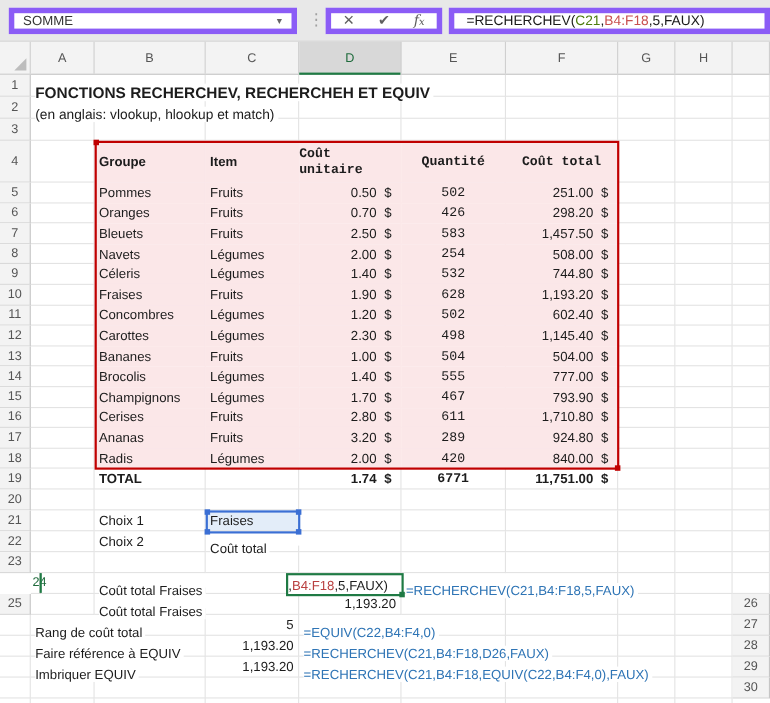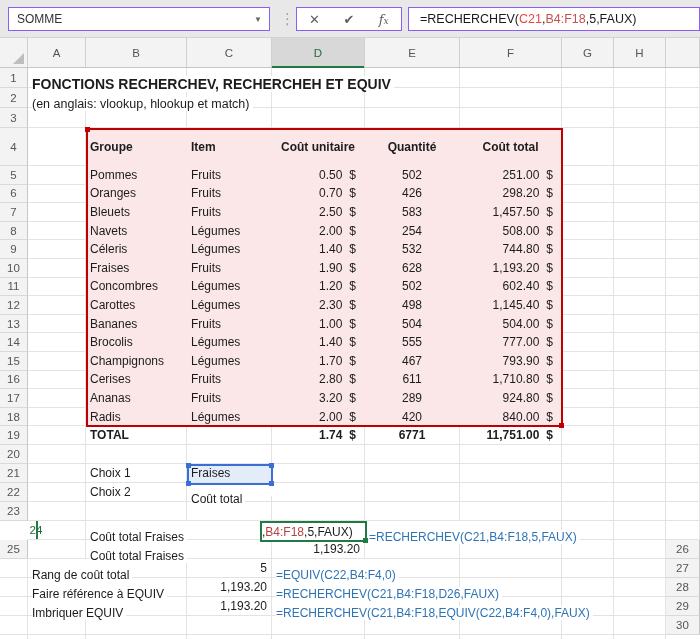--- a/index.html
+++ b/index.html
@@ -1,21 +1,21 @@
 <!DOCTYPE html>
 <html><head>
 <meta charset="utf-8">
 <style>
   * { box-sizing: border-box; margin: 0; padding: 0; }
   html,body { width:700px; height:639px; overflow:hidden; }
   body { font-family:"Liberation Sans","DejaVu Sans",sans-serif; background:#fff; position:relative; }
 
   
   #chrome { position:absolute; left:0; top:0; width:700px; height:38px; background:#E8E8E8; border-bottom:1px solid #D2D2D2; }
-  .box { position:absolute; top:7px; height:24px; background:#fff; border:1px solid #8b5cf6; }
+  .box { position:absolute; top:7px; height:24px; background:#fff; border:5px solid #8b5cf6; }
   #name-box { left:8px; width:262px; display:flex; align-items:center; }
   #name-box .nb-text { padding-left:8px; font-size:12px; color:#333; flex:1; }
   #name-box .nb-arrow { width:22px; text-align:center; color:#666; font-size:8px; }
   #grip { position:absolute; left:280px; top:8px; color:#A0A0A0; font-size:15px; line-height:22px; letter-spacing:-2px; }
   #fx-group { left:296px; width:106px; display:flex; align-items:center; justify-content:space-around; }
   #fx-group .tbtn { font-size:13px; color:#5f5f5f; width:30px; text-align:center; cursor:default; }
   #fx-group .fx i { font-family:"DejaVu Serif",serif; font-style:italic; font-size:13px; }
   #fx-group .fx .sub { font-size:9px; font-style:italic; font-family:"DejaVu Serif",serif; }
   #formula-bar { left:408px; width:292px; display:flex; align-items:center; font-size:12.5px; color:#1a1a1a; padding-left:11px; white-space:nowrap; }
 
@@ -31,21 +31,21 @@
   #sheet { position:absolute; left:0; top:68px; width:700px; height:571px; display:grid;
            grid-template-columns:28px 58px 101px 85px 93px 95px 102px 52px 52px 34px;
            grid-auto-rows:20px; }
   .rh { background:#F3F3F3; border-right:1px solid #C6C6C6; border-bottom:1px solid #D9D9D9; display:flex; align-items:center; justify-content:center; font-size:11.5px; color:#555; position:relative; }
   .rh.sel { background:#E2E2E2; color:#1F6B3C;margin-left:36px; }
   .rh.sel::before { content:""; position:absolute; left:0; top:0; bottom:0; width:2px; background:#1F7A44; }
   .cell { border-right:1px solid #E3E3E3; border-bottom:1px solid #E3E3E3; display:flex; align-items:center; font-size:12px; color:#1c1c1c; overflow:hidden; }
   .cell.pink { background:#FBE7E8; border-color:#FBE7E8; }
   .cell.left { padding-left:4px; }
   .cell.right { justify-content:flex-end; padding-right:4px; }
-  .cell.center { justify-content:center; }
+  .cell.center { justify-content:center;font-family:Liberation Mono, monospace; }
   .cell.b { font-weight:bold; }
   .cell.money { justify-content:flex-end; padding-right:8px; gap:7px;align-items:center; }
   .cell.ovf { overflow:visible; position:relative; z-index:3;margin-top:13px; }
   .cell.ovf > span { white-space:nowrap; background:#fff; padding-right:3px; }
   .cell.formula > span { color:#2E74B5; }
   .cell.selfill { background:#E3EDF9; }
   .c-title { font-size:14px; font-weight:bold; }
   .c-sub { font-size:12.5px; }
 
   
@@ -69,21 +69,21 @@
     <span class="nb-arrow">▼</span>
   </div>
   <span id="grip">⋮</span>
   <div id="fx-group" class="box">
     <span class="tbtn">✕</span>
     <span class="tbtn">✔</span>
     <span class="tbtn fx"><i>f</i><span class="sub">x</span></span>
   </div>
   <div id="formula-bar" class="box">
       <span>=RECHERCHEV(</span>
-      <span style="color: #ef4444;">C21</span>
+      <span style="color: #4d7c0f;">C21</span>
       <span>,</span>
       <span style="color: rgb(200, 80, 80);">B4:F18</span>
       <span>,5,FAUX)</span>
     </div>
 </div>
 
 <div id="colheaders">
   <div id="corner"></div>
 <div class="ch" style="width: 58px;">A</div>
     <div class="ch" style="width: 101px;">B</div>

